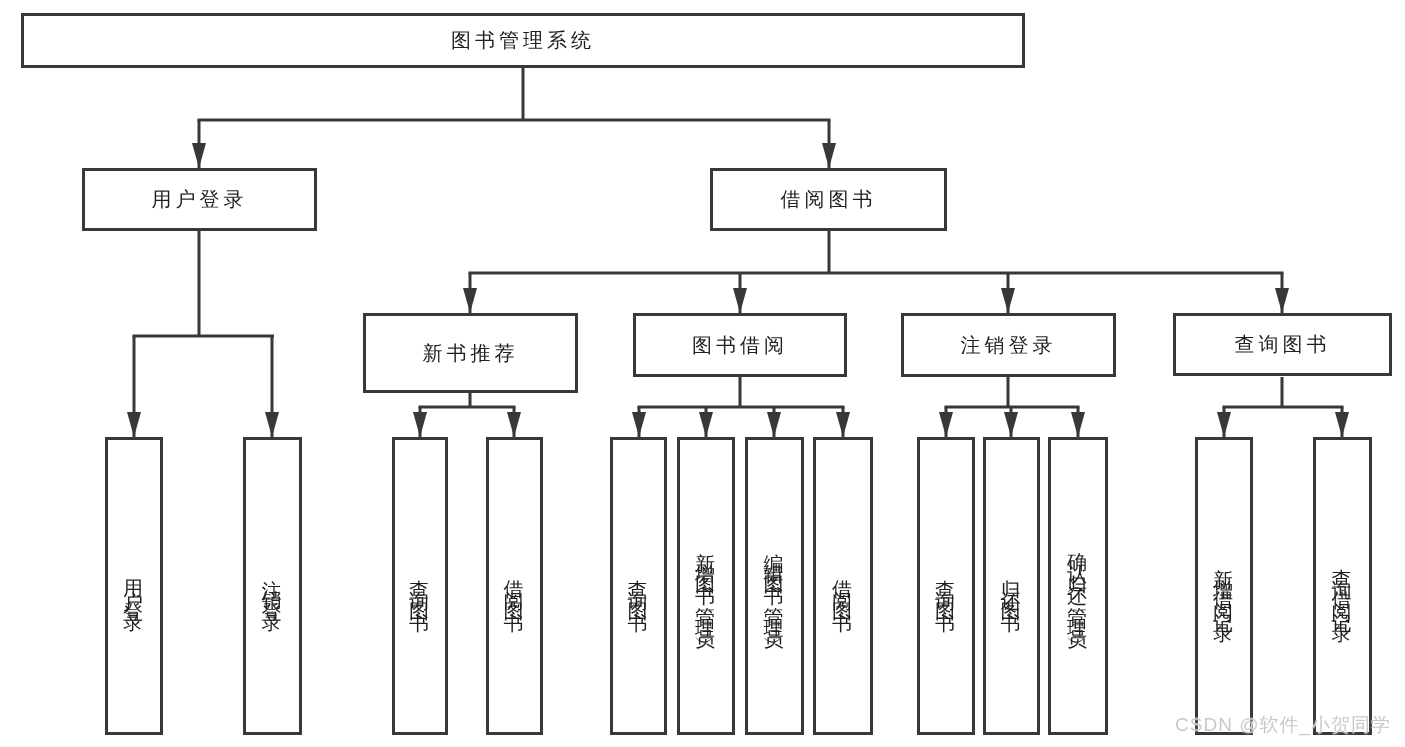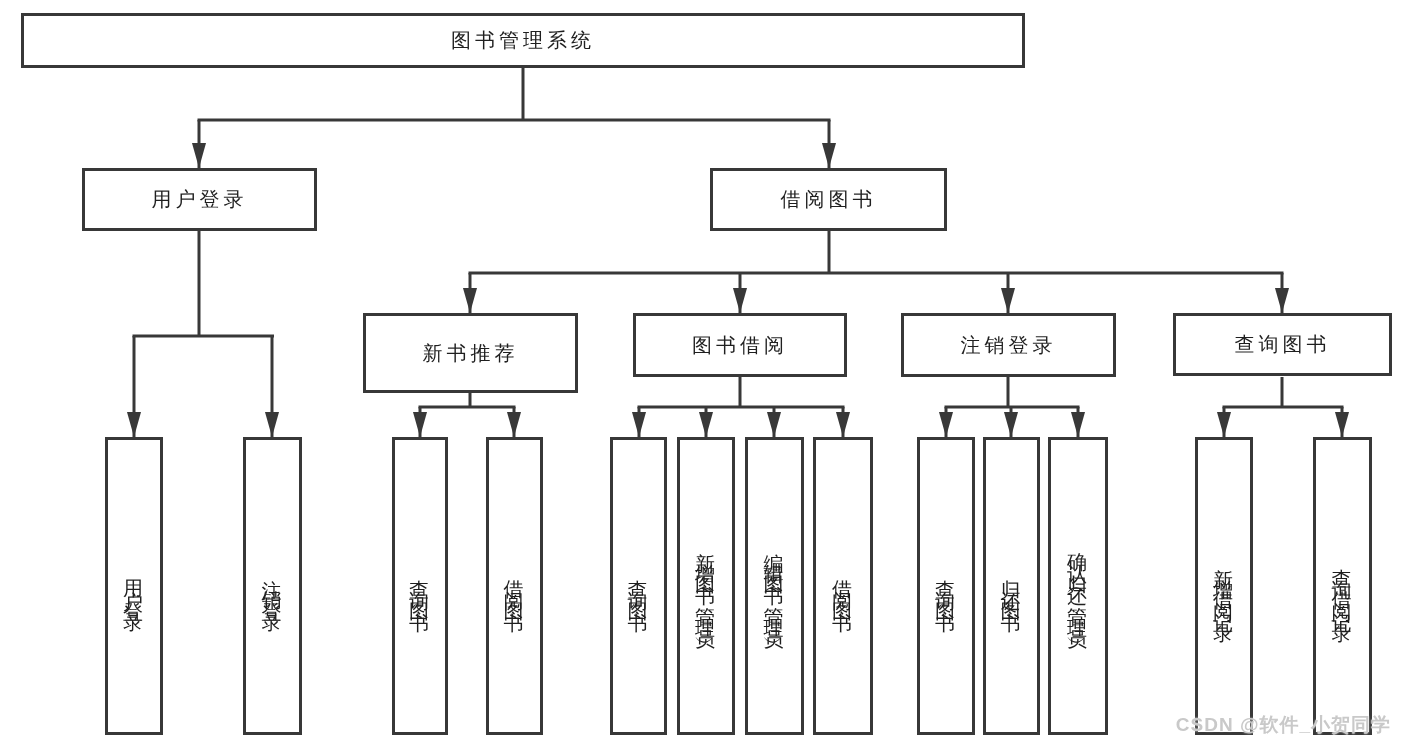--- a/index.html
+++ b/index.html
@@ -13,21 +13,21 @@
     border:3px solid #383838; color:#1f1f1f;
     display:flex; align-items:center; justify-content:center; z-index:2;
   }
   .node .lbl { font-size:20px; letter-spacing:4px; white-space:nowrap; }
   .node.v .lbl {
     writing-mode:vertical-rl; text-orientation:mixed;
     font-size:20px; letter-spacing:11px; white-space:nowrap;
   }
   .watermark {
     position:absolute; z-index:5; top:712px; right:14px;
-    font-size:19px; letter-spacing:1px; color:#c9c9c9; font-weight:bold;
+    font-size:19px; letter-spacing:1px; color:#c9c9c9; font-weight:normal;
     text-shadow:0 0 2px #ffffff;
   }
 </style>
 </head>
 <body>
 
 <div class="canvas">
 
   <svg class="wires" width="1405" height="747" viewBox="0 0 1405 747" xmlns="http://www.w3.org/2000/svg">
     <defs>

